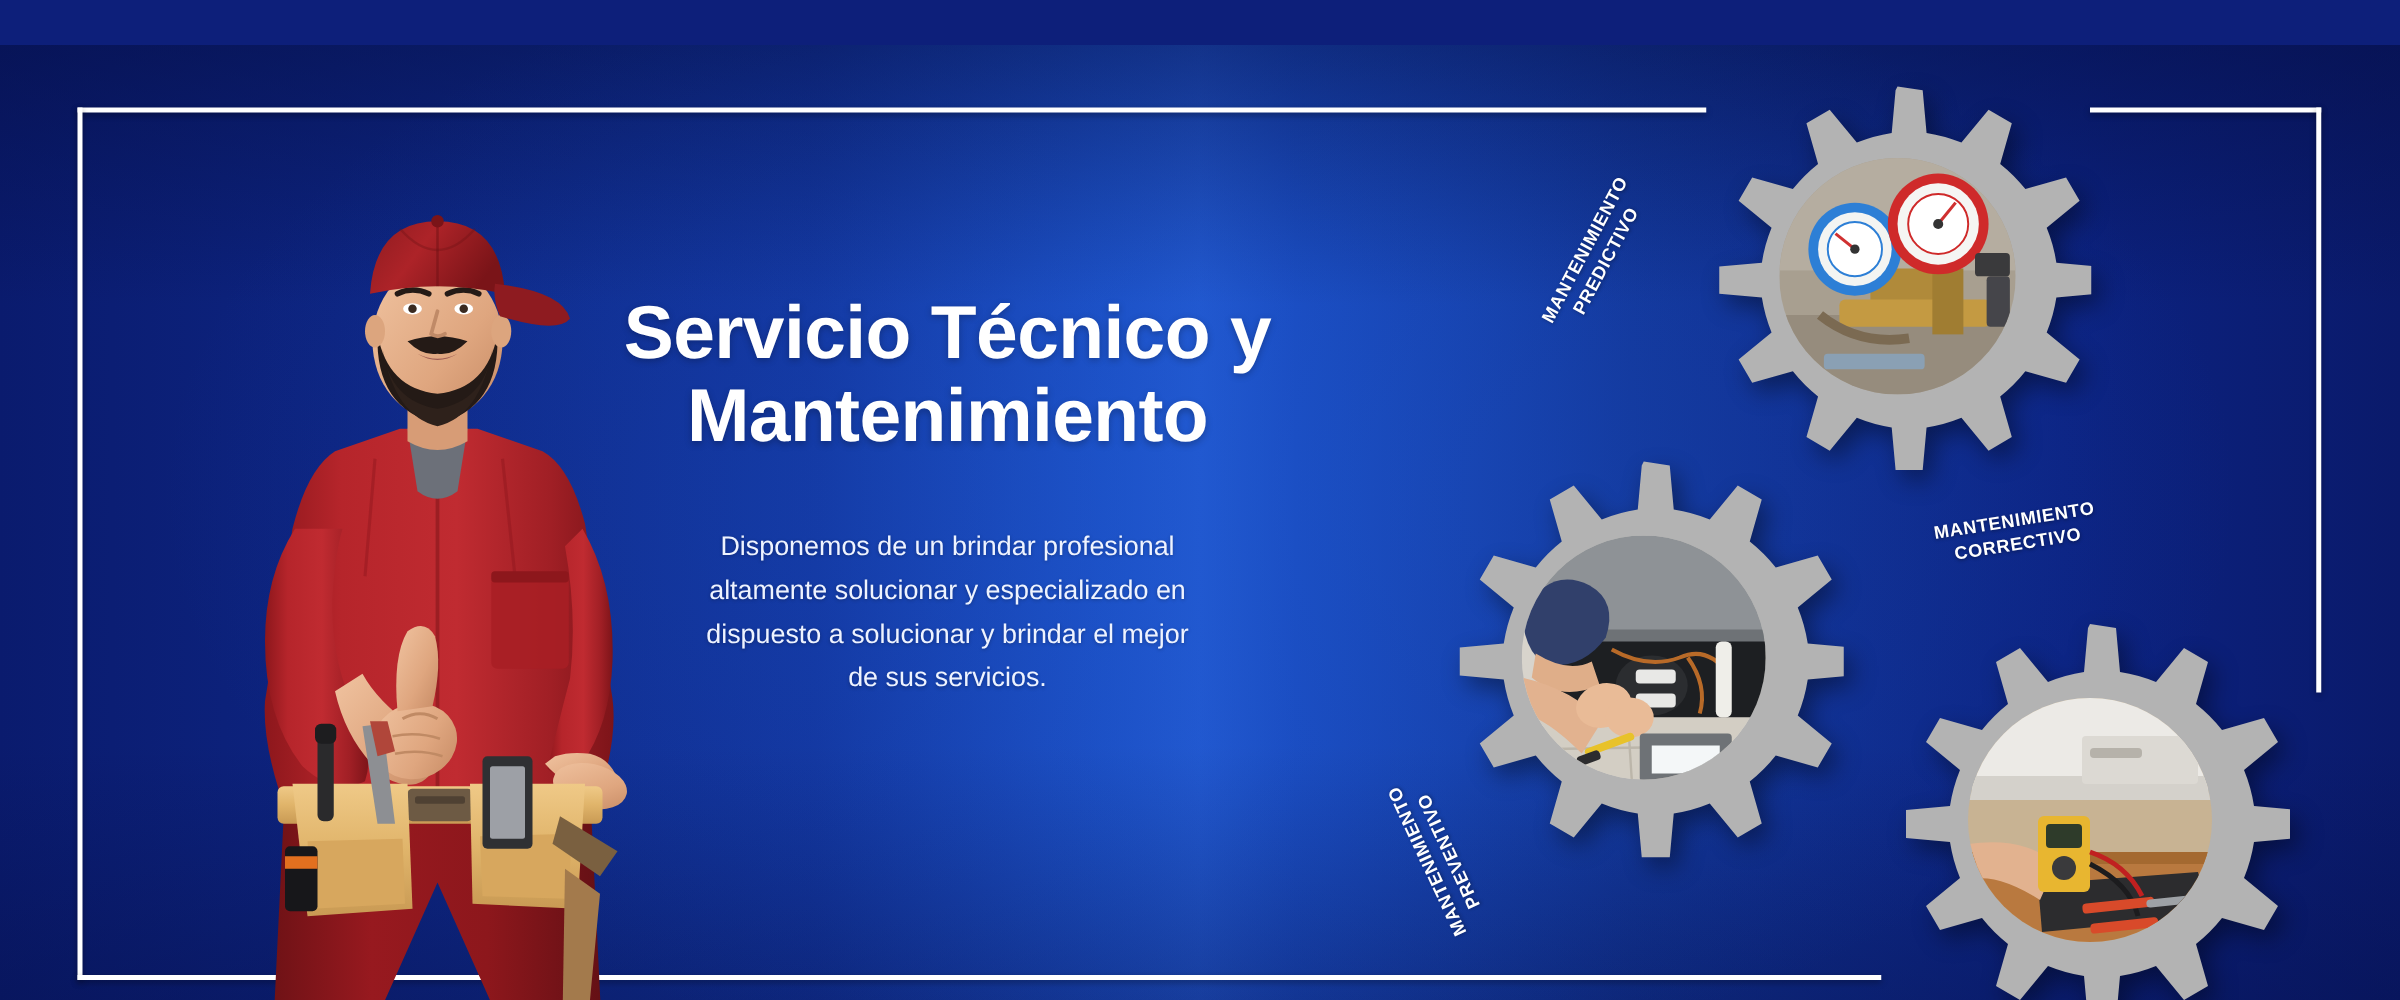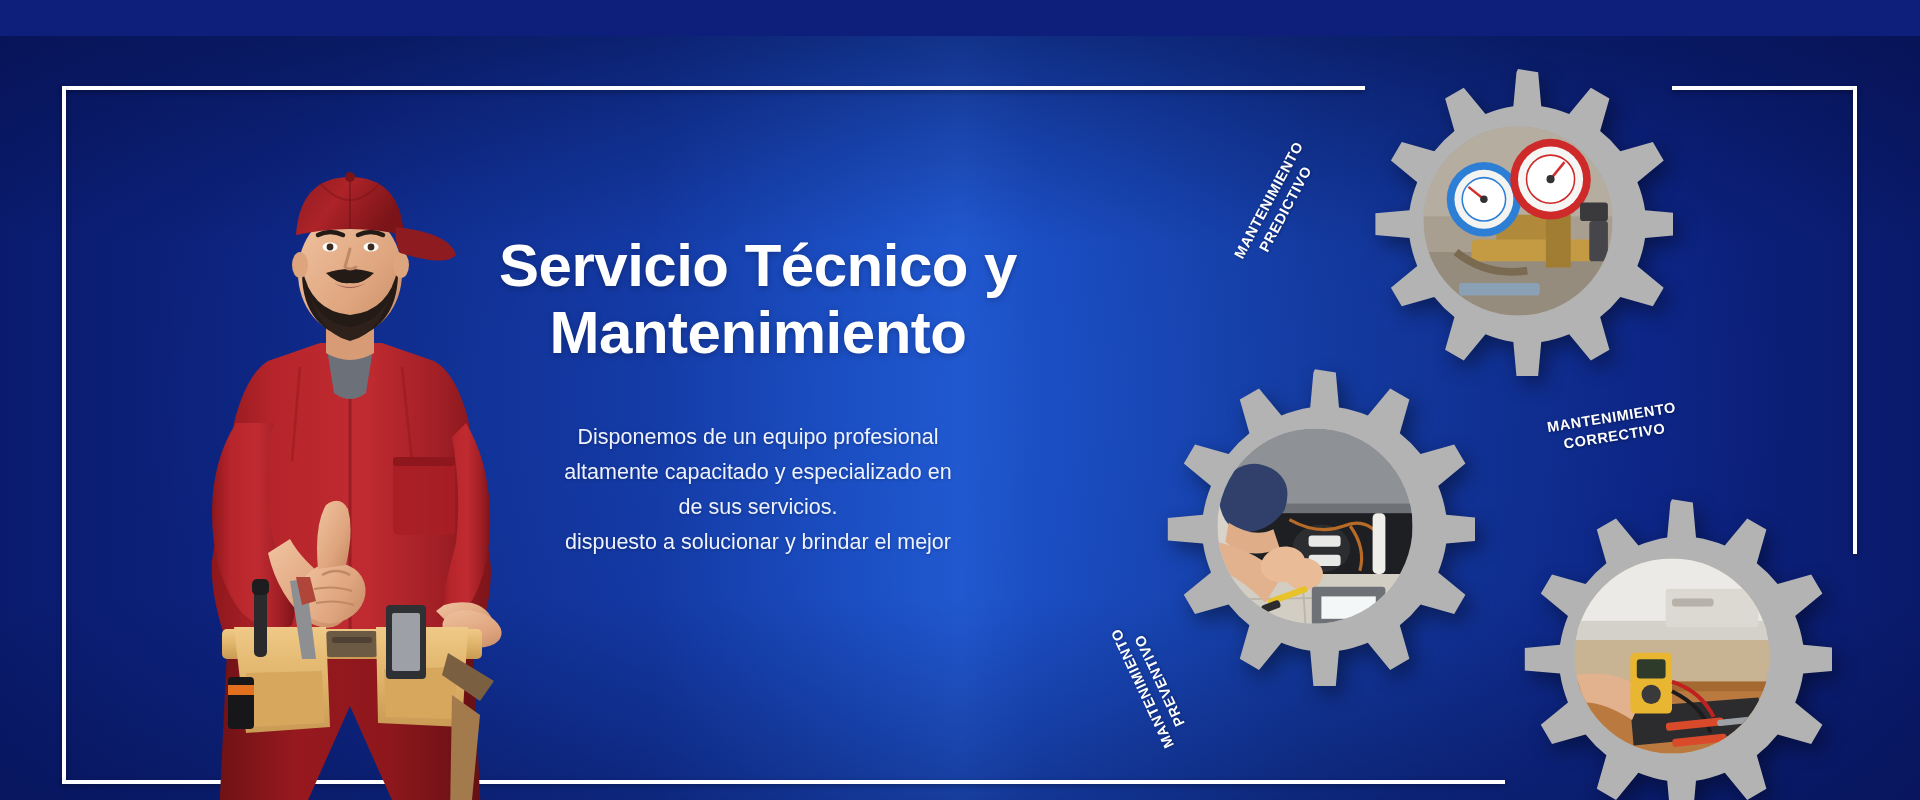--- a/index.html
+++ b/index.html
@@ -199,24 +199,24 @@
       </g>
     </svg>
   </div>
 
   <div id="copy">
     <h1 id="headline">
       <span>Servicio Técnico y</span><br>
       <span>Mantenimiento</span>
     </h1>
     <p id="para">
-      <span>Disponemos de un equipo profesional</span>
-      <span>altamente capacitado y especializado en</span>
+      <span>Disponemos de un brindar profesional</span>
+      <span>altamente solucionar y especializado en</span>
+      <span>dispuesto a solucionar y brindar el mejor</span>
       <span>de sus servicios.</span>
-      <span>dispuesto a solucionar y brindar el mejor</span>
     </p>
   </div>
 
   <div class="gear" style="left:1363px;top:30px;width:310px;height:310px;">
     <svg width="310" height="310" viewBox="0 0 200 200">
       <defs>
         <clipPath id="clipG1">
             <circle cx="100" cy="100" r="61"></circle>
           </clipPath>
       </defs>

